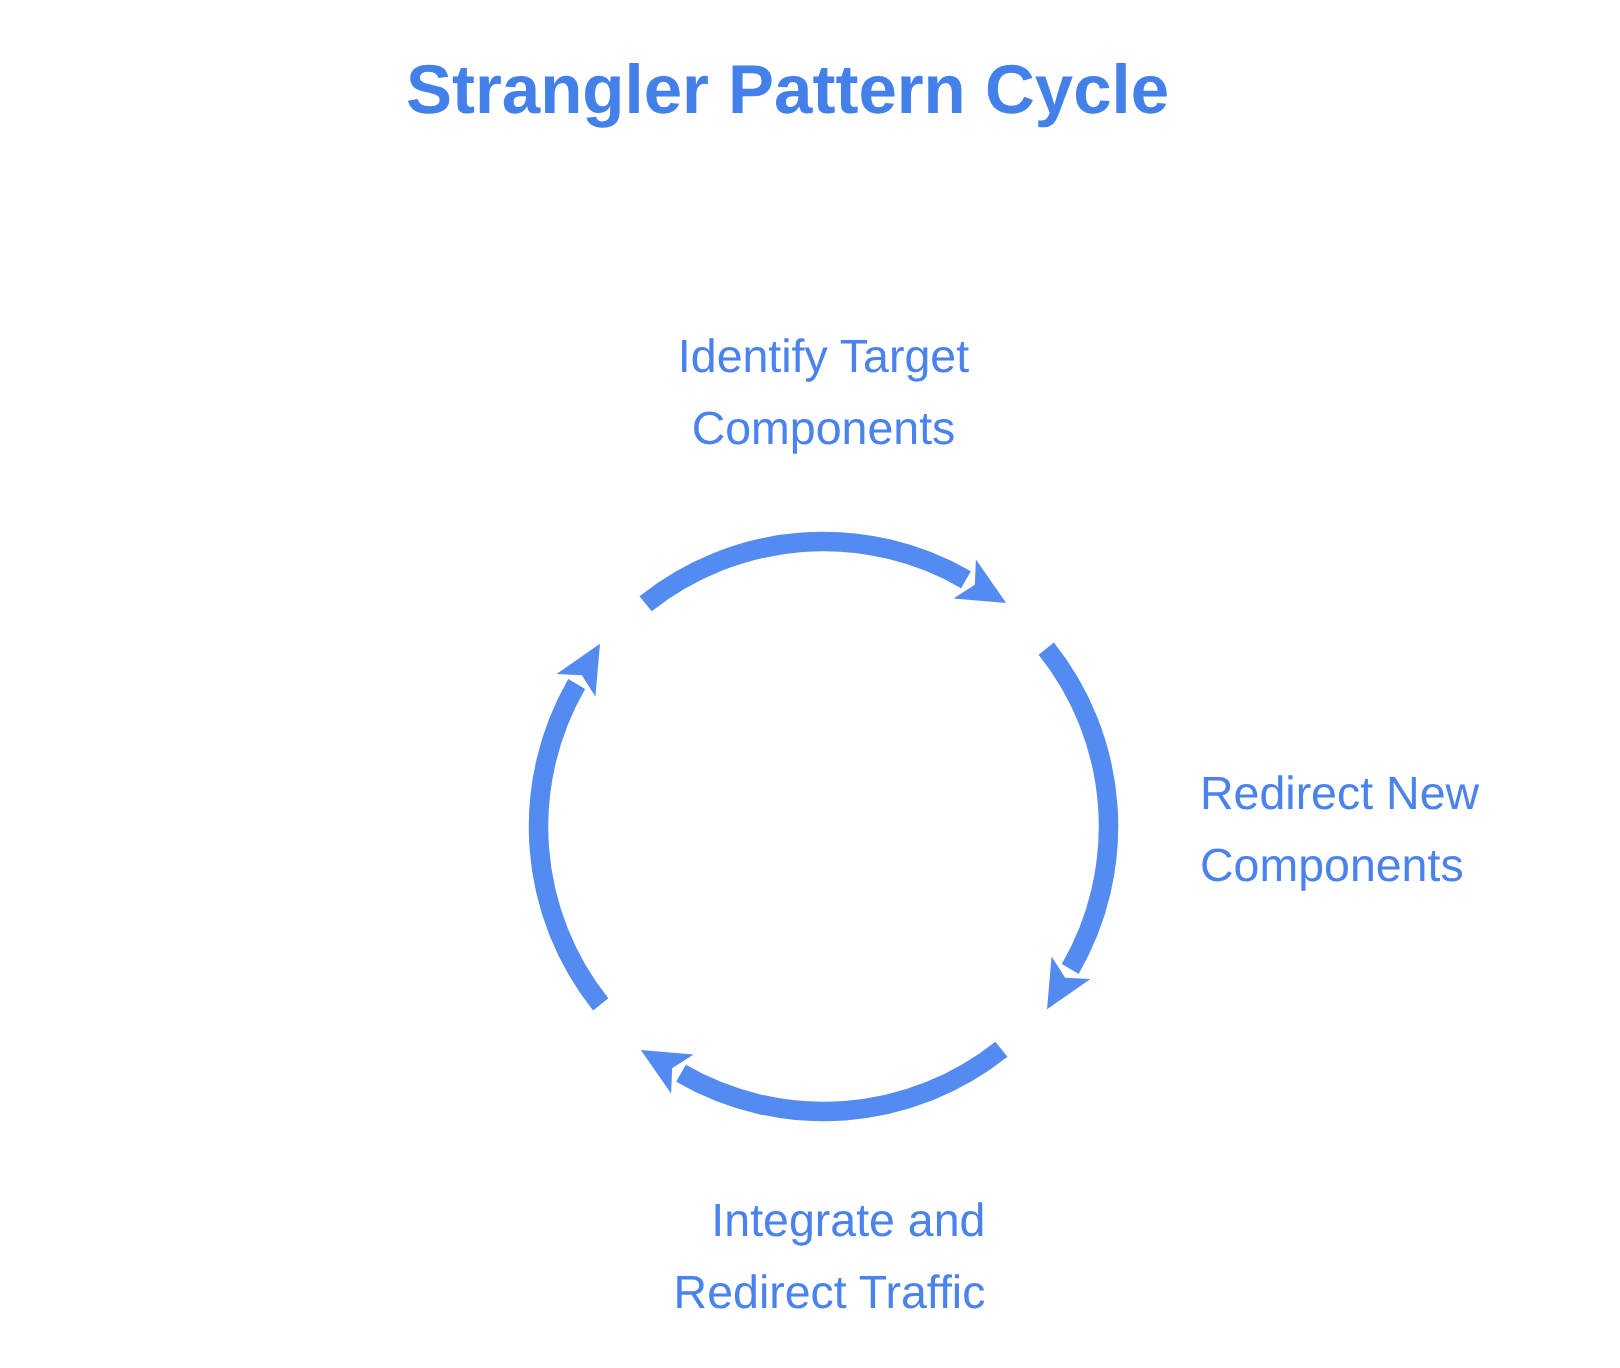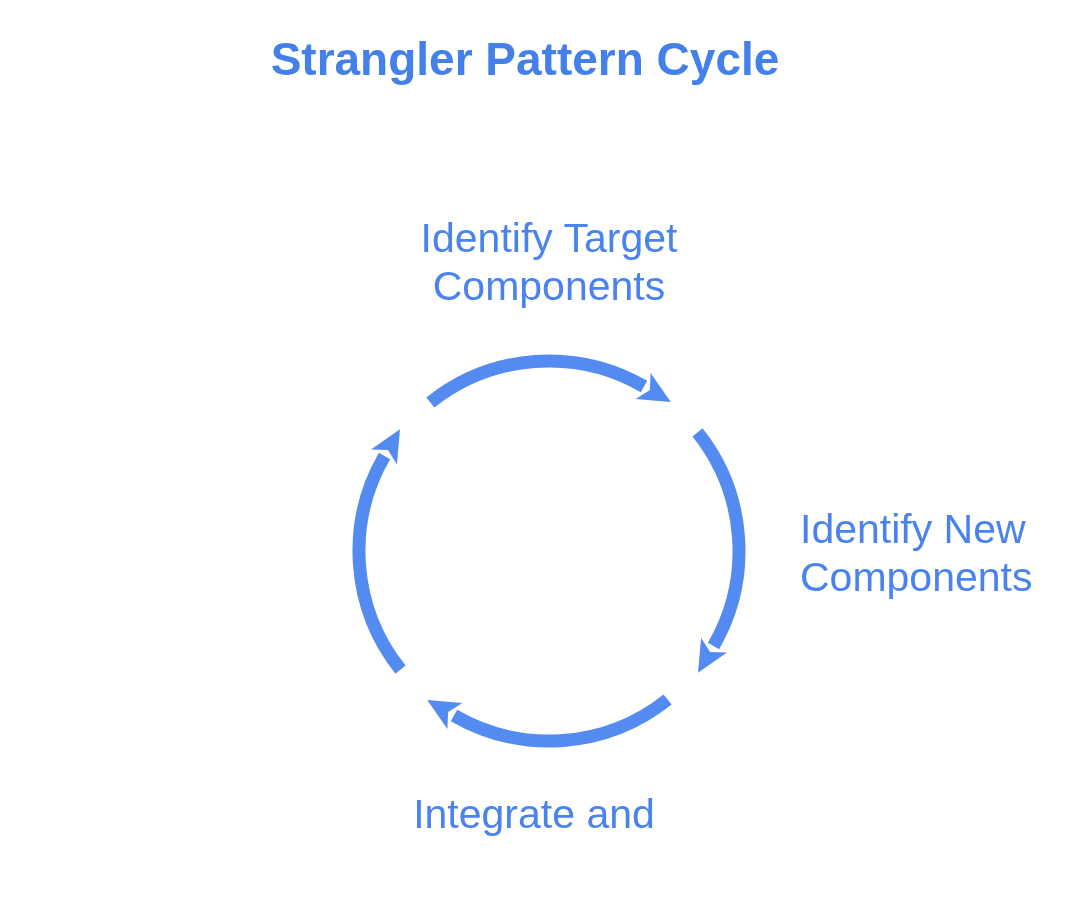--- a/index.html
+++ b/index.html
@@ -22,40 +22,40 @@
     transform: translateX(-50%);
     margin: 0;
     font-size: 46px;
     font-weight: 700;
     line-height: 54px;
     white-space: nowrap;
     color: var(--color-title, #4480ea);
   }
   .step-label {
     position: absolute;
-    font-size: 41px;
+    font-size: 31px;
     font-weight: 400;
     line-height: 48px;
     white-space: nowrap;
     color: var(--color-label, #4a83ee);
   }
   .step-label span { display: block; }
   .label-top {
     left: 549px;
     top: 214px;
     transform: translateX(-50%);
     text-align: center;
   }
   .label-right {
     left: 800px;
     top: 505px;
     text-align: left;
   }
   .label-bottom {
-    left: 534px;
+    left: 553px;
     top: 790px;
     transform: translateX(-50%);
     text-align: right;
   }
   .label-left {
     right: 763px;
     top: 505px;
     text-align: right;
   }
   .cycle-svg {
@@ -93,24 +93,25 @@
     <path class="arc" marker-end="url(#arrowhead)" d="M 667.6 699.5 A 190 190 0 0 1 454 715.5"></path>
     <path class="arc" marker-end="url(#arrowhead)" d="M 400.5 669.6 A 190 190 0 0 1 384.5 456"></path>
   </svg>
 
   <div class="step-label label-top">
     <span>Identify Target</span>
     <span>Components</span>
   </div>
 
   <div class="step-label label-right">
-    <span>Identify New</span>
+    <span>Redirect New</span>
     <span>Components</span>
   </div>
 
   <div class="step-label label-bottom">
     <span>Integrate and</span>
+    <span>Redirect Traffic</span>
   </div>
 
   <div class="step-label label-left">
   </div>
 
 </div>
 
 </body></html>

